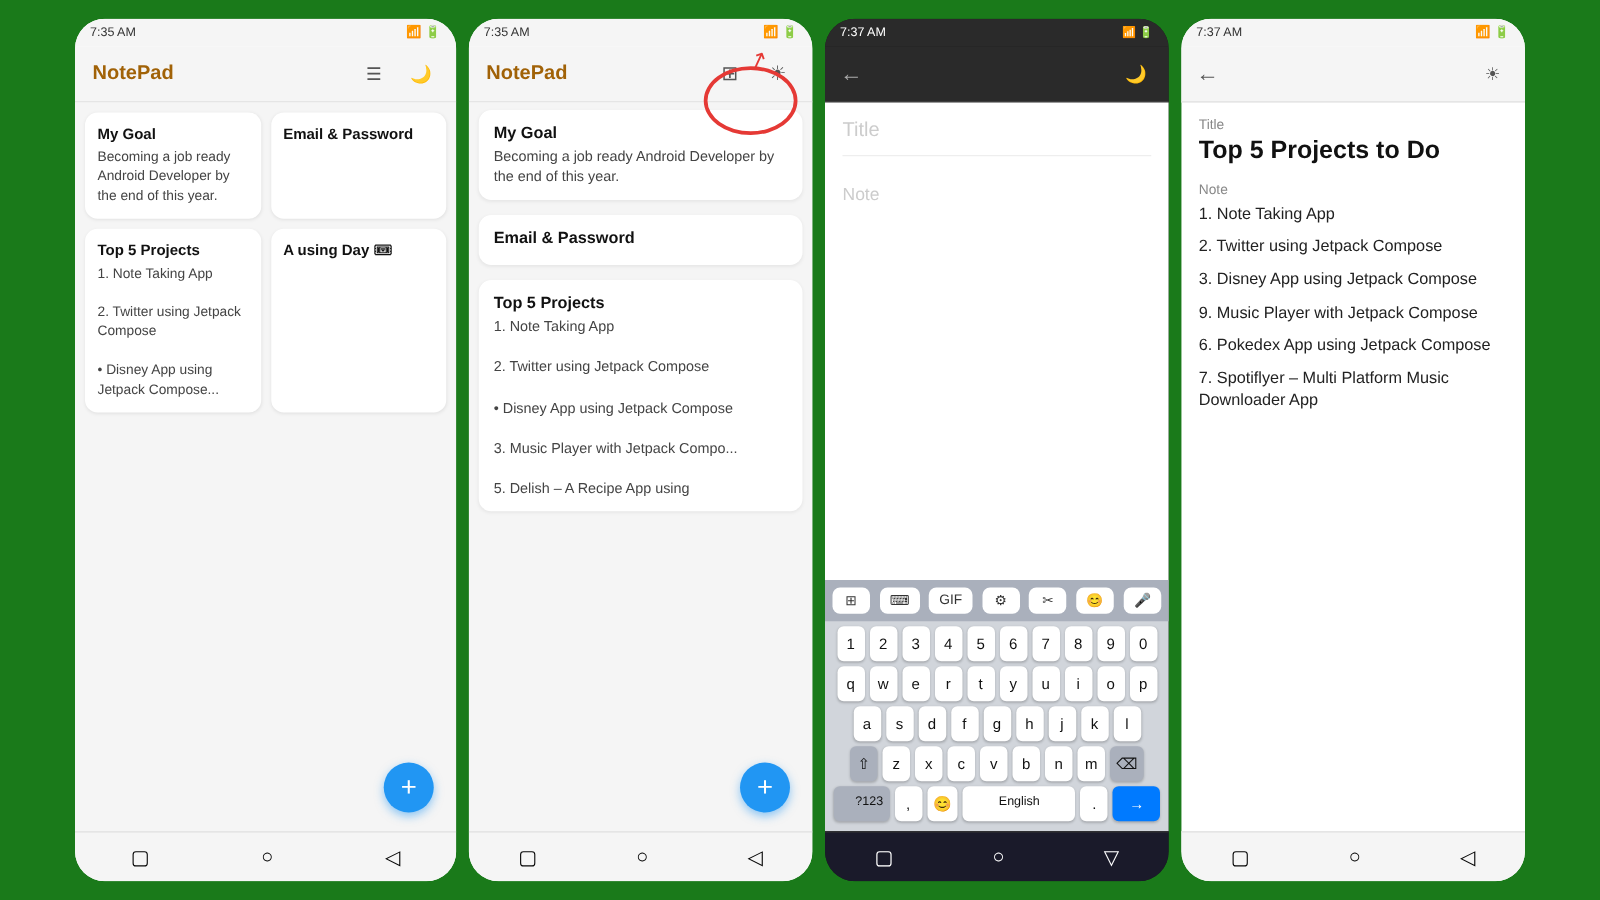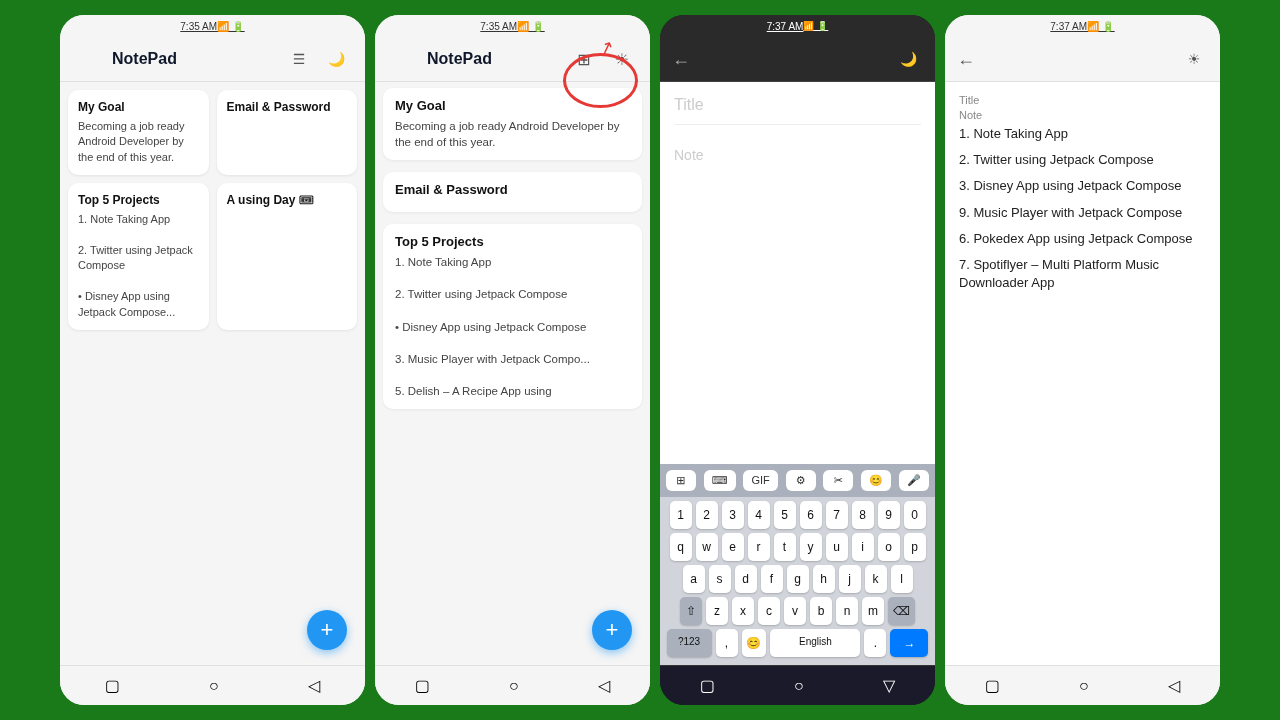--- a/index.html
+++ b/index.html
@@ -39,48 +39,46 @@
       width: 100%;
       height: 100%;
       background: #fff;
       display: flex;
       flex-direction: column;
     }
 
     
     .status-bar {
       display: flex;
-      justify-content: center;
+      justify-content: space-between;
       align-items: center;
       padding: 4px 12px;
       font-size: 10px;
       color: #333;
       background: #f5f5f5;
       min-height: 22px;
-      text-decoration: underline;
     }
     .status-bar.dark2 {
       background: #2a2a2a;
       color: #fff;
     }
 
     
     .app-header {
       display: flex;
       align-items: center;
       justify-content: space-between;
       padding: 8px 14px;
       background: #f5f5f5;
       border-bottom: 1px solid #e0e0e0;
     }
     .app-header-title {
       font-size: 16px;
       font-weight: 600;
-      color: #0f172a;
-      margin-left: 38px;
+      color: #a16207;
     }
     .header-icons {
       display: flex;
       gap: 10px;
       align-items: center;
     }
     .icon-btn {
       width: 28px;
       height: 28px;
       display: flex;
@@ -481,21 +479,21 @@
             <div class="key">x</div>
             <div class="key">c</div>
             <div class="key">v</div>
             <div class="key">b</div>
             <div class="key">n</div>
             <div class="key">m</div>
             <div class="key dark-key">⌫</div>
           </div>
 
           <div class="keyboard-row">
-            <div class="key dark-key wide" style="font-size:10px;">?123</div>
+            <div class="key dark-key wide" style="font-size:10px;text-align:right;">?123</div>
             <div class="key">,</div>
             <div class="key">😊</div>
             <div class="key space" style="min-width:90px; font-size:10px;">English</div>
             <div class="key">.</div>
             <div class="key enter-key">→</div>
           </div>
         </div>
       </div>
 
       <div class="bottom-nav dark2">
@@ -514,20 +512,21 @@
         <span>📶 🔋</span>
       </div>
 
       <div class="note-detail-header">
         <span class="back-btn">←</span>
         <span class="icon-btn">☀</span>
       </div>
 
       <div class="note-detail-body">
         <div class="note-detail-label">Title</div>
+        <div class="note-detail-title-text">Top 5 Projects to Do</div>
         <div class="note-detail-note-label">Note</div>
         <div class="note-detail-item">1. Note Taking App</div>
         <div class="note-detail-item">2. Twitter using Jetpack Compose</div>
         <div class="note-detail-item">3. Disney App using Jetpack Compose</div>
         <div class="note-detail-item">9. Music Player with Jetpack Compose</div>
         <div class="note-detail-item">6. Pokedex App using Jetpack Compose</div>
         <div class="note-detail-item">7. Spotiflyer – Multi Platform Music Downloader App</div>
       </div>
 
       <div class="bottom-nav">

